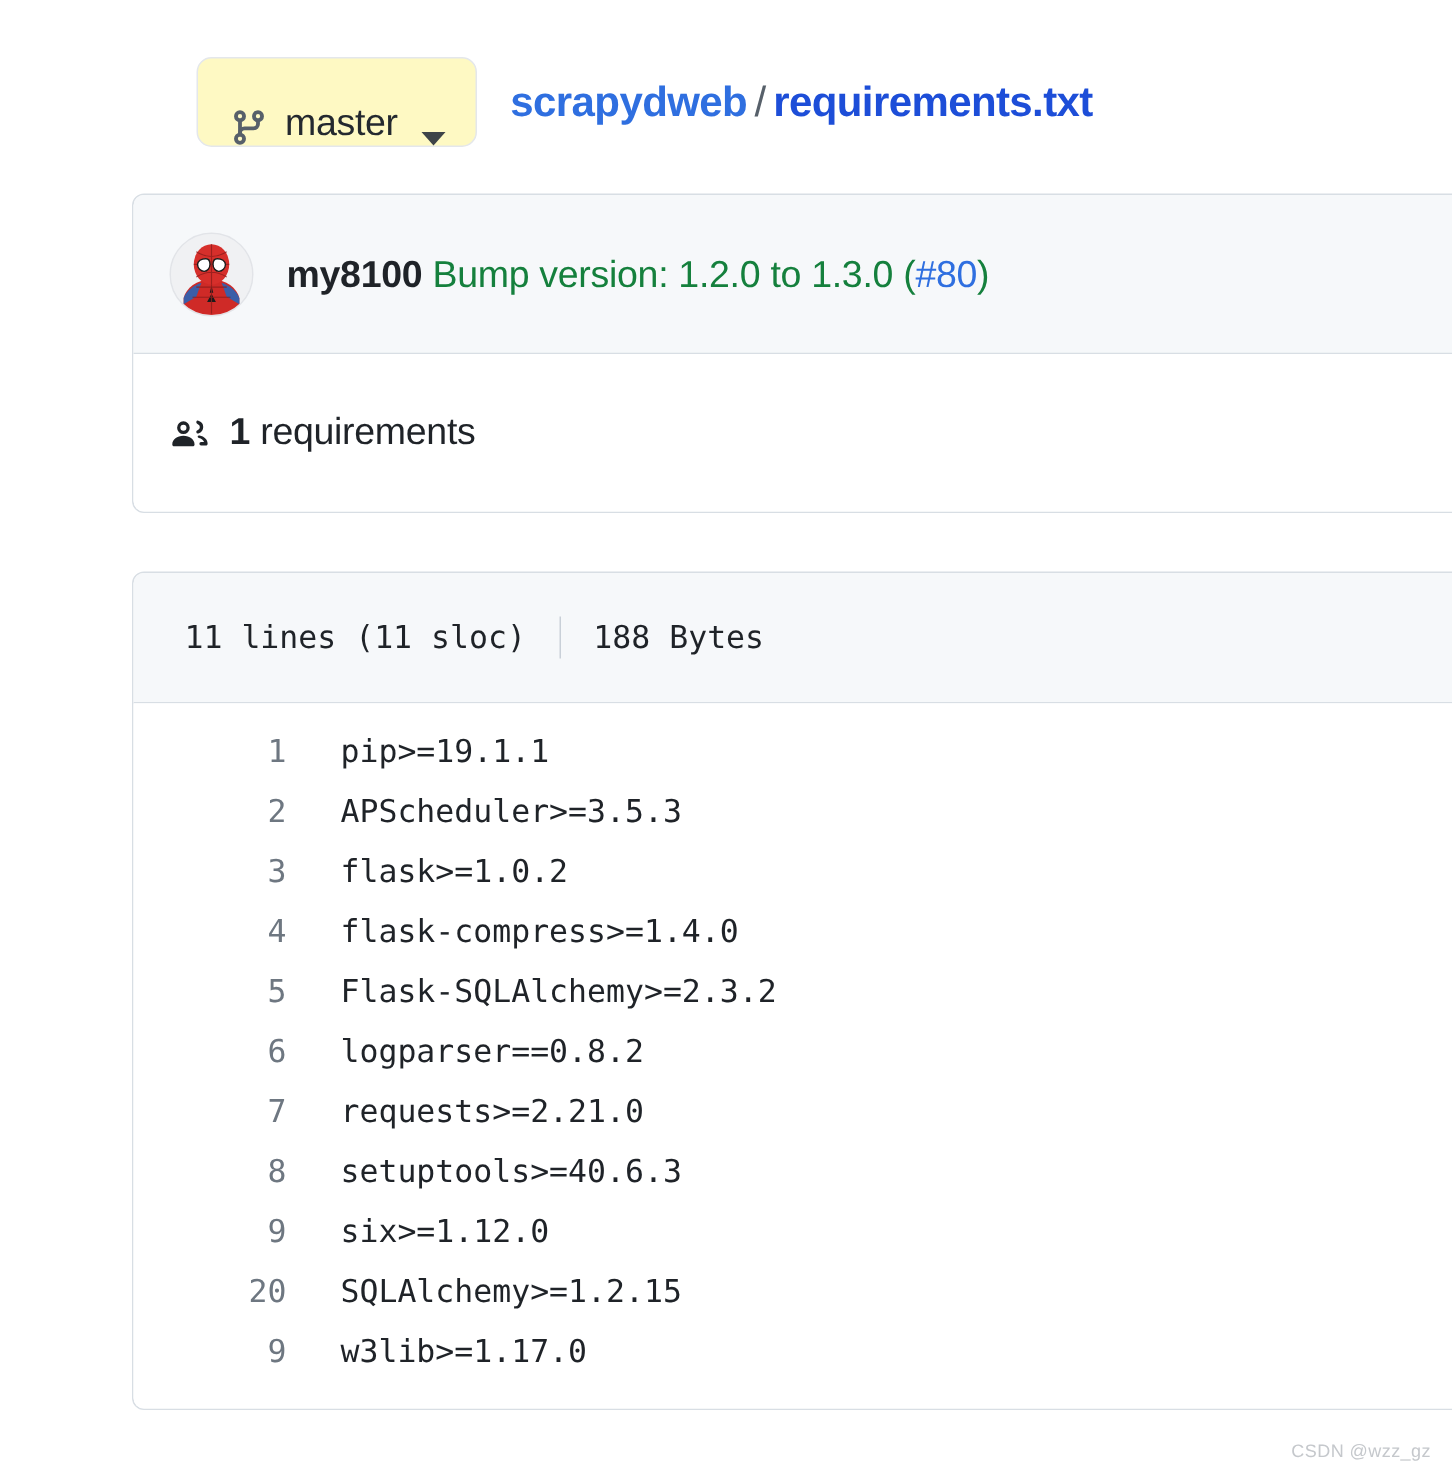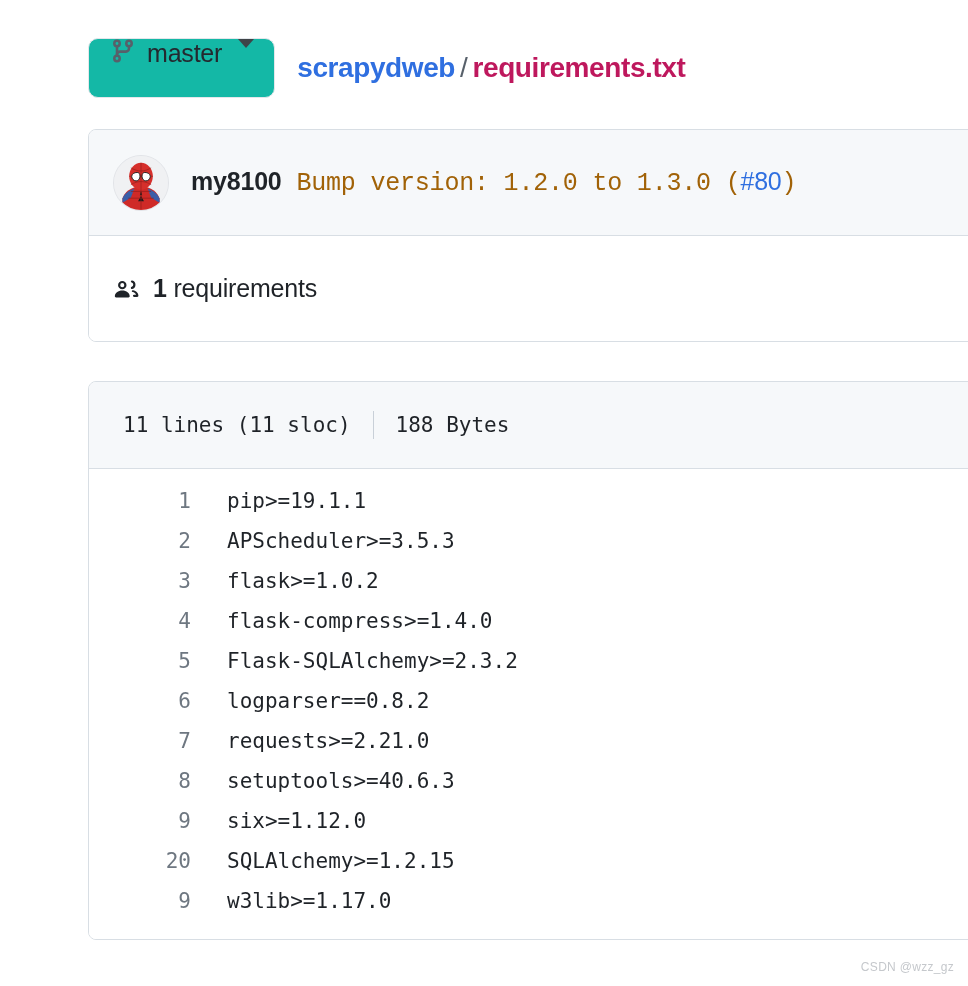--- a/index.html
+++ b/index.html
@@ -20,29 +20,30 @@
   
   .topbar {
     position: absolute;
     left: 88px;
     top: 38px;
     display: flex;
     align-items: center;
   }
   .branch-btn {
     display: flex;
-    align-items: flex-start;
+    align-items: flex-end;
     gap: 12px;
     height: 60px;
     box-sizing: border-box;
     padding: 0 20px 0 22px;
-    background: #14b8a6;
+    background: #fef9c3;
     border: 1px solid #e4e7eb;
     border-radius: 10px;
     cursor: pointer;
+    margin-left: 43px;
   }
   .branch-icon {
     display: block;
     width: 24px;
     height: 24px;
     color: #57606a;
     flex: none;
   }
   .branch-label {
     font-size: 25px;
@@ -71,21 +72,21 @@
   .breadcrumb .repo {
     color: #2f6fe0;
     cursor: pointer;
   }
   .breadcrumb .sep {
     color: #57606a;
     font-weight: 400;
     margin: 0 5px;
   }
   .breadcrumb .fname {
-    color: #be185d;
+    color: #1d4ed8;
     text-align: right;
   }
 
   
   .panel {
     position: absolute;
     left: 88px;
     width: 980px;              
     box-sizing: border-box;
     border: 1px solid #d8dee4;
@@ -123,21 +124,21 @@
     font-size: 25px;
     line-height: 1.2;
     color: #57606a;
     letter-spacing: -0.2px;
     white-space: nowrap;
   }
   .commit-text .author {
     color: #1f2328;
     font-weight: 700;
   }
-  .commit-text .msg { color: #a16207; font-family: Liberation Mono, monospace; }
+  .commit-text .msg { color: #15803d; }
   .commit-text .prlink { color: #2f6fe0; cursor: pointer; text-align: center; }
 
   .contrib-row {
     display: flex;
     align-items: center;
     height: 105px;
     box-sizing: border-box;
     padding: 0 24px;
     background: #ffffff;
     border-bottom-left-radius: 7px;

